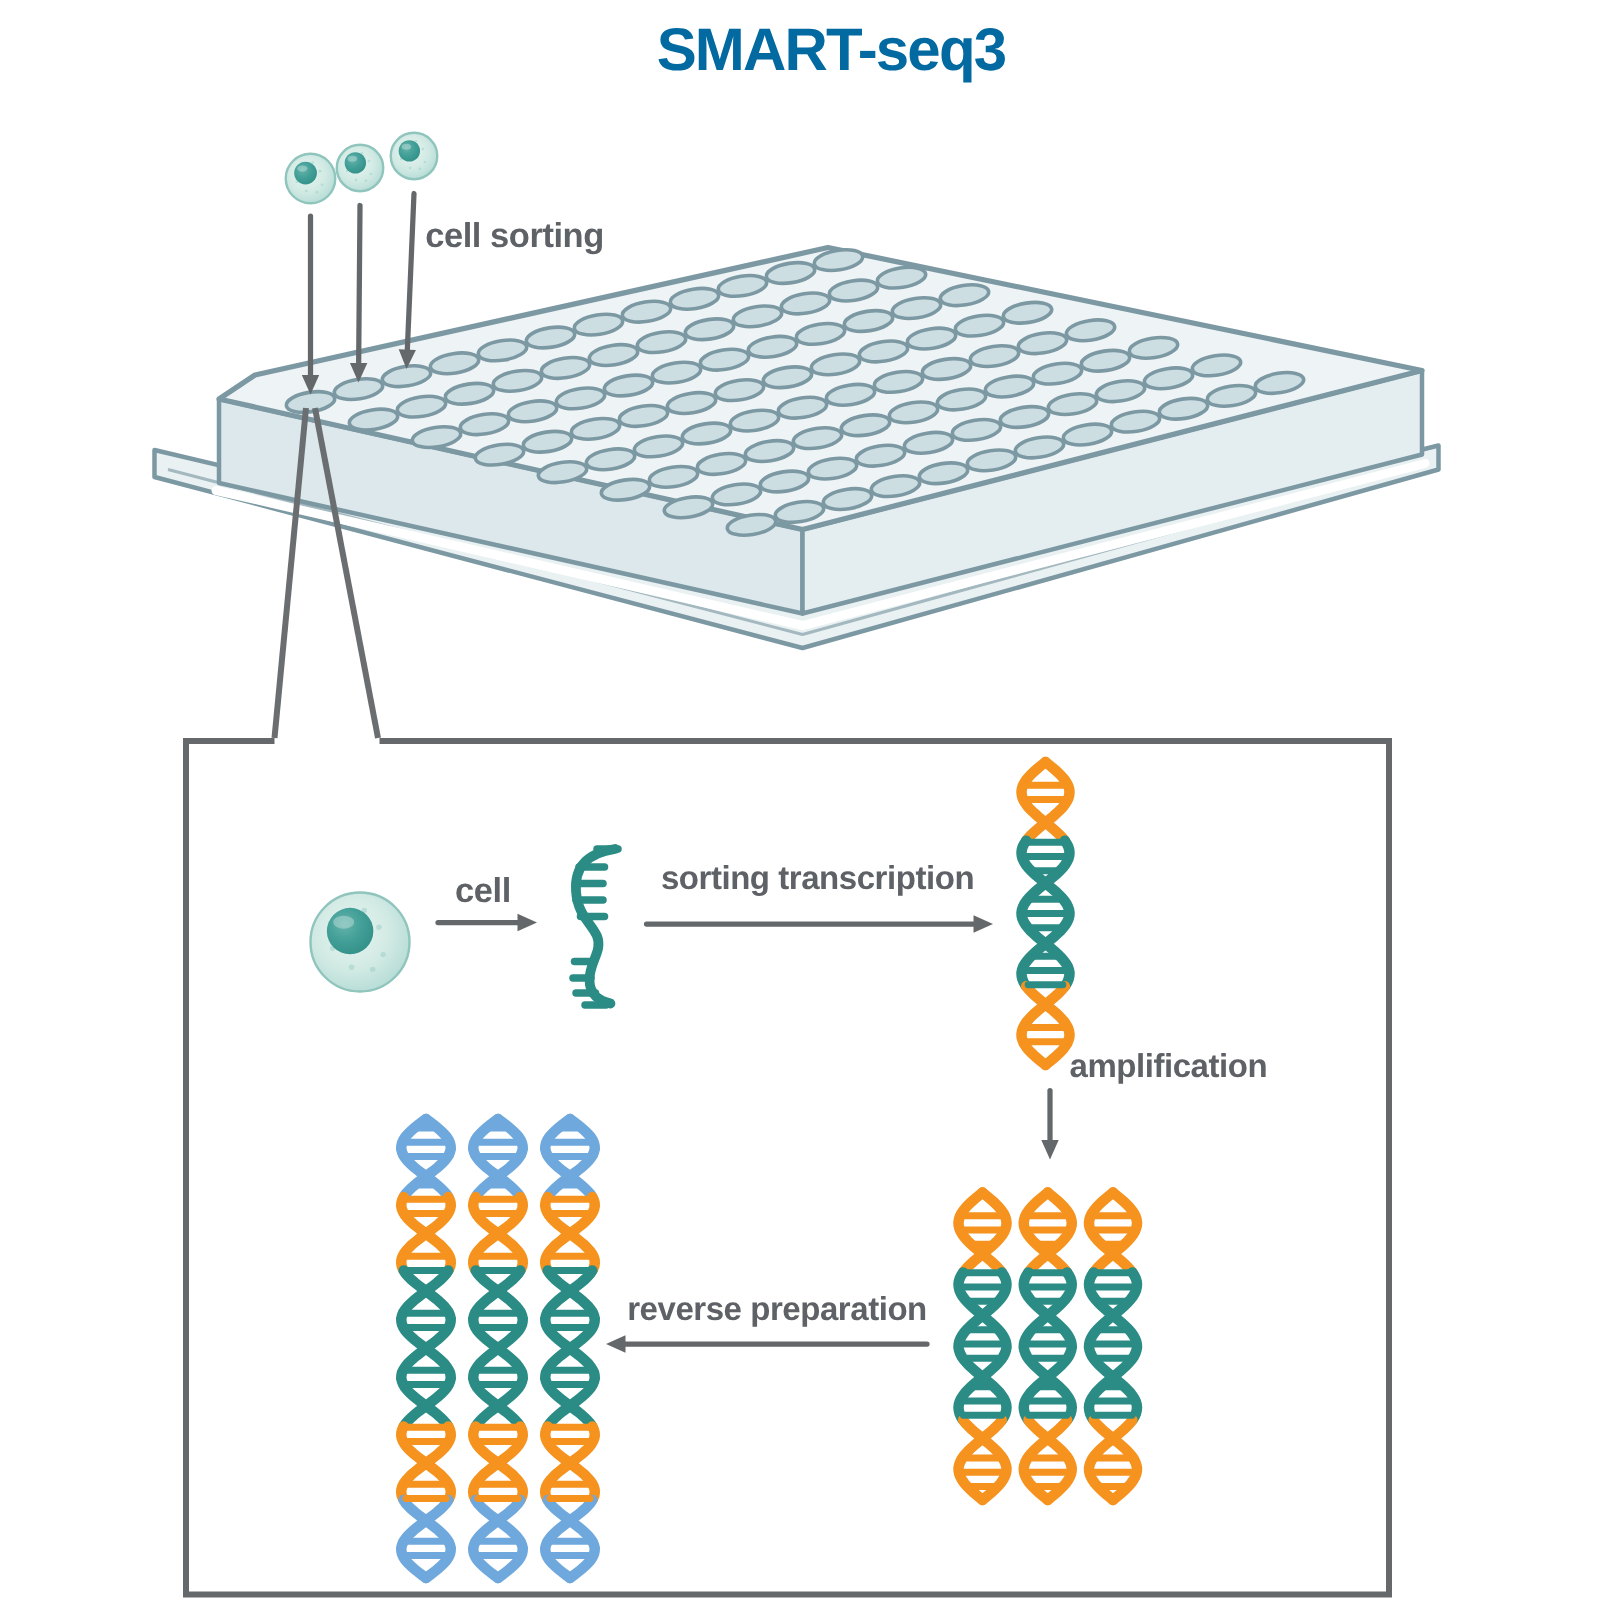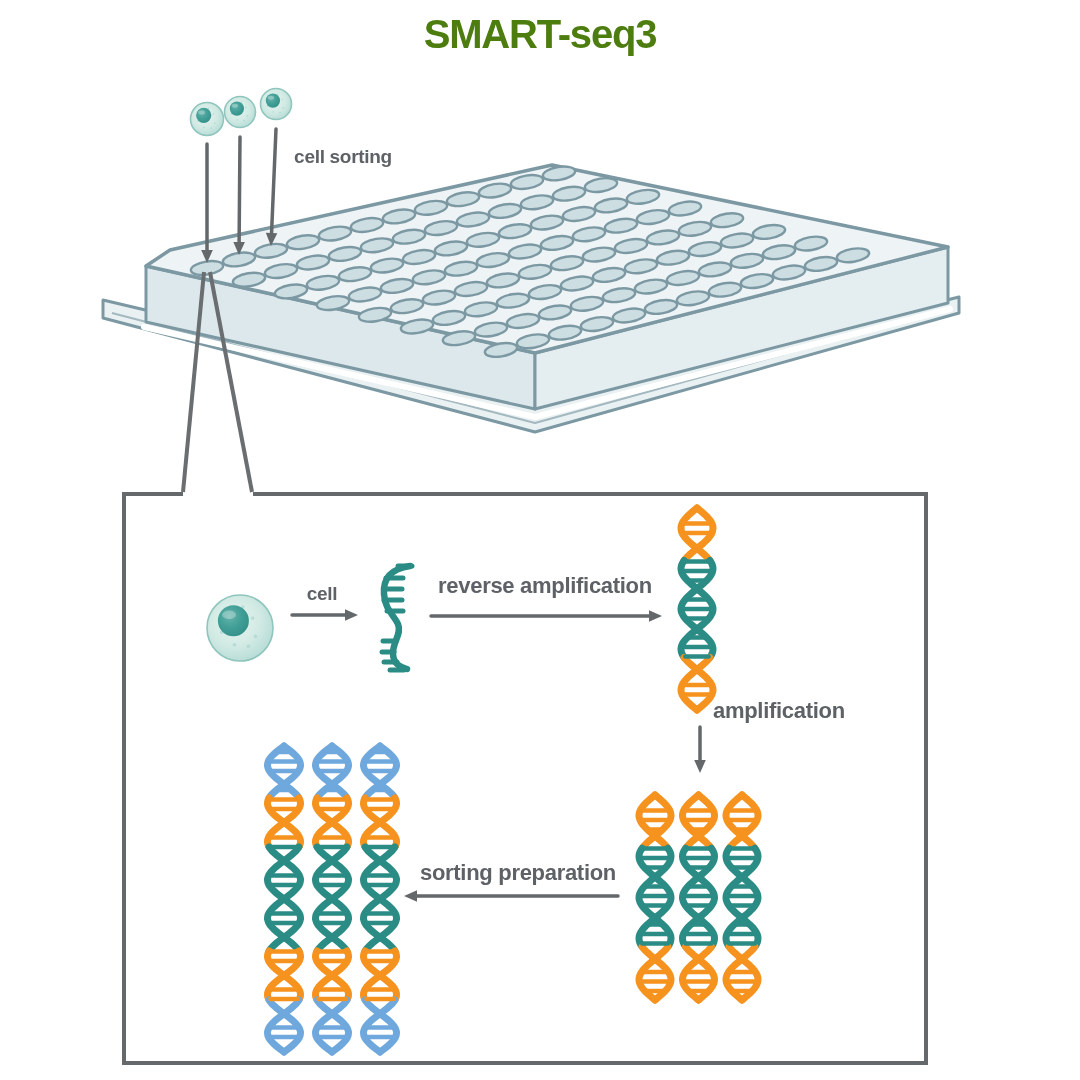--- a/index.html
+++ b/index.html
@@ -6,23 +6,23 @@
   #canvas{
     position:relative;width:1080px;height:1080px;background:#ffffff;overflow:hidden;
     font-family:"Liberation Sans",sans-serif;
   }
   #art{position:absolute;left:0;top:0;}
   .lbl{
     position:absolute;color:#5E6266;font-weight:bold;white-space:nowrap;
     transform:translate(-50%,-50%);letter-spacing:-0.3px;
   }
   .title{
-    font-size:40px;letter-spacing:-1.2px;color:#4d7c0f;
+    font-size:40px;letter-spacing:-1.2px;color:#0369a1;margin-left:14px;
   }
-  .lab23{font-size:19px;}
+  .lab23{font-size:23px;}
   .lab22{font-size:22px;}
   .rt-label{text-align:center;line-height:23px;}
   .left-anchor{transform:translate(0,-50%);}
 </style>
 </head>
 <body>
 
 <div id="canvas">
   <svg id="art" width="1080" height="1080" viewBox="0 0 1080 1080">
       <defs>
@@ -413,19 +413,19 @@
       </g>
     </svg>
 
   <div class="lbl title" style="left:540px;top:34px;">SMART-seq3</div>
 
   <div class="lbl lab23" style="left:343px;top:157px;">cell sorting</div>
 
   <div class="lbl lab23" style="left:322px;top:594px;">cell</div>
 
   <div class="lbl lab22 rt-label" style="left:545px;top:585px;">
-    <div>reverse amplification</div>
+    <div>sorting transcription</div>
   </div>
 
   <div class="lbl lab22 left-anchor" style="left:713px;top:711px;">amplification</div>
 
-  <div class="lbl lab22" style="left:518px;top:873px;">sorting preparation</div>
+  <div class="lbl lab22" style="left:518px;top:873px;">reverse preparation</div>
 </div>
 
 </body></html>

